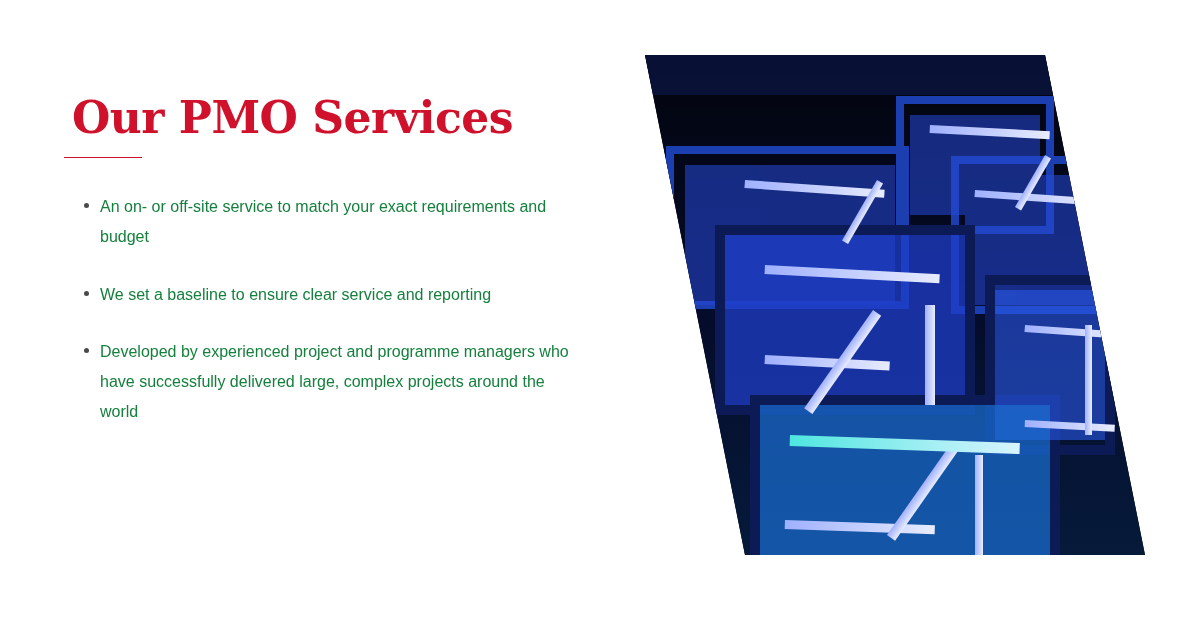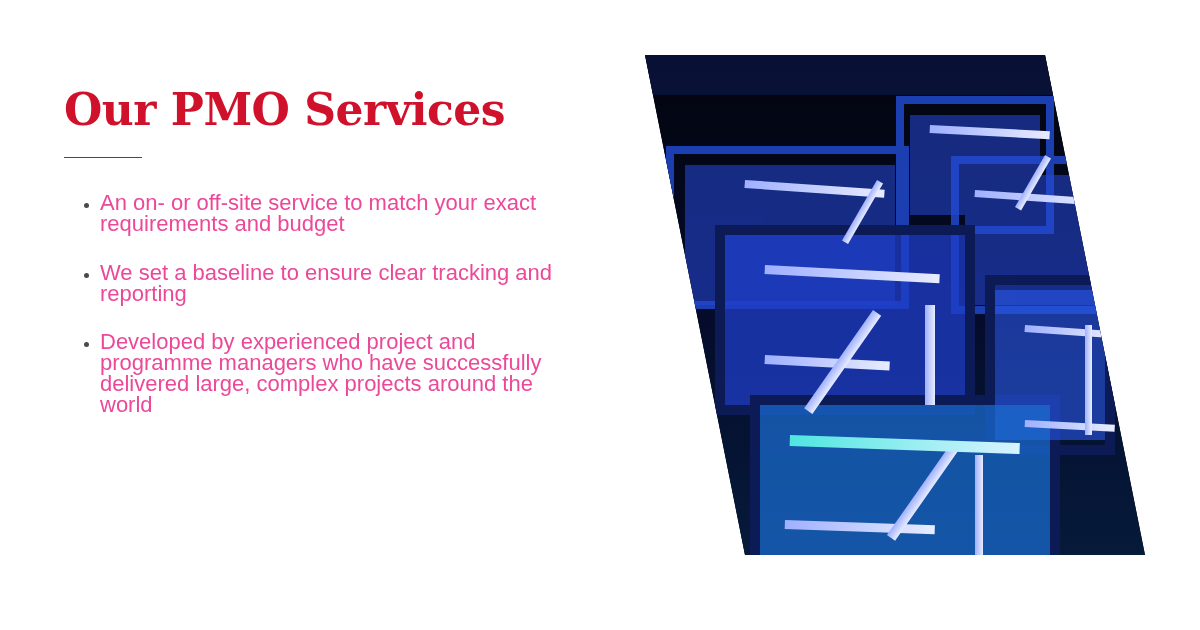--- a/index.html
+++ b/index.html
@@ -2,57 +2,57 @@
 <html><head>
   <meta charset="utf-8">
   <style>
     html, body { margin: 0; padding: 0; }
     body {
       width: 1200px; height: 630px; background: #ffffff;
       position: relative; overflow: hidden;
       font-family: "Liberation Sans", "DejaVu Sans", sans-serif;
     }
     .title {
-      position: absolute; left: 64px; top: 80px; margin: 0;
+      position: absolute; left: 64px; top: 80px; margin: 8px;
       font-family: "DejaVu Serif", "Liberation Serif", serif;
       font-weight: bold; font-size: 44px; line-height: 60px;
       color: #d0112b; letter-spacing: -0.5px; white-space: nowrap;
     }
     .rule {
       position: absolute; left: 64px; top: 157px; width: 78px; height: 1px;
       background: #c8102e;
     }
     .bullets {
       position: absolute; left: 100px; top: 192px; width: 475px;
       margin: 0; padding: 0; list-style: none;
     }
     .bullets li {
-      position: relative; font-size: 22px; line-height: 21px;
-      color: #ec4899; margin-bottom: 27.5px;
+      position: relative; font-size: 16px; line-height: 30px;
+      color: #15803d; margin-bottom: 27.5px;
     }
     .bullets li .dot {
       position: absolute; left: -16px; top: 11px; width: 5px; height: 5px;
       border-radius: 50%; background: #4a4a4a;
     }
     .image-panel {
       position: absolute; left: 645px; top: 55px; width: 500px; height: 500px;
       clip-path: polygon(0 0, 400px 0, 500px 500px, 100px 500px);
       background: #02040d; overflow: hidden;
     }
     .image-panel svg { display: block; }
   </style>
 </head>
 <body>
 
 <h1 class="title">Our PMO Services</h1>
 <div class="rule"></div>
 
 <ul class="bullets">
   <li><span class="dot"></span><span>An on- or off-site service to match your exact requirements and budget</span></li>
-  <li><span class="dot"></span><span>We set a baseline to ensure clear tracking and reporting</span></li>
+  <li><span class="dot"></span><span>We set a baseline to ensure clear service and reporting</span></li>
   <li><span class="dot"></span><span>Developed by experienced project and programme managers who have successfully delivered large, complex projects around the world</span></li>
 </ul>
 
 <div class="image-panel" aria-label="Stacked metal cube frames lit with blue LED light bars against a dark background">
   <svg width="500" height="500" viewBox="0 0 500 500" xmlns="http://www.w3.org/2000/svg">
     <defs>
       <linearGradient id="bg" x1="0" y1="0" x2="0" y2="1">
         <stop offset="0" stop-color="#02040c"></stop>
         <stop offset="0.5" stop-color="#050b2a"></stop>
         <stop offset="1" stop-color="#061a3a"></stop>

